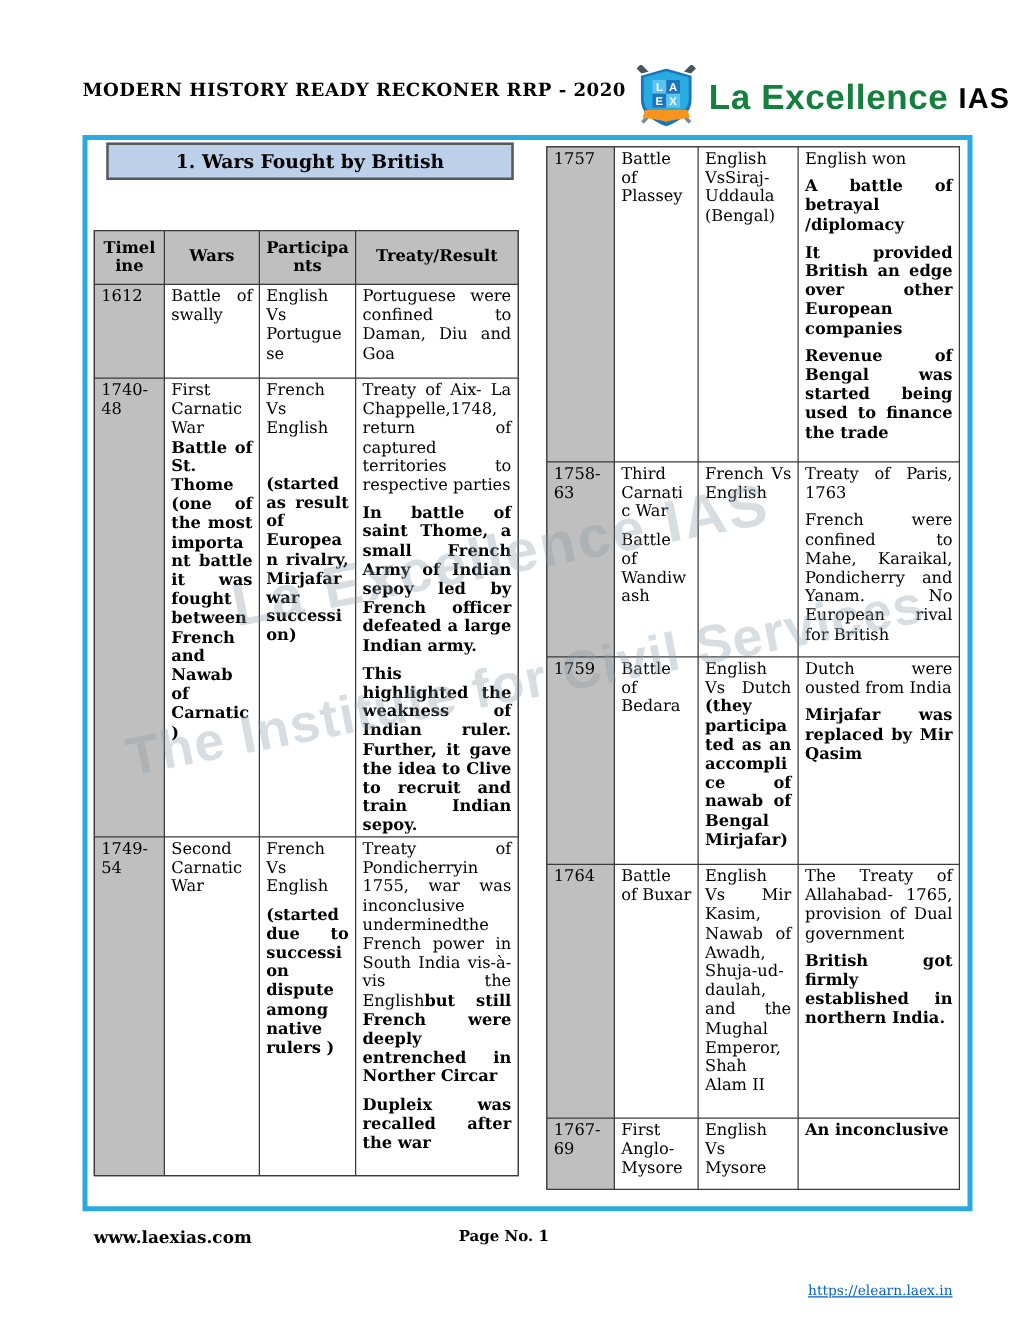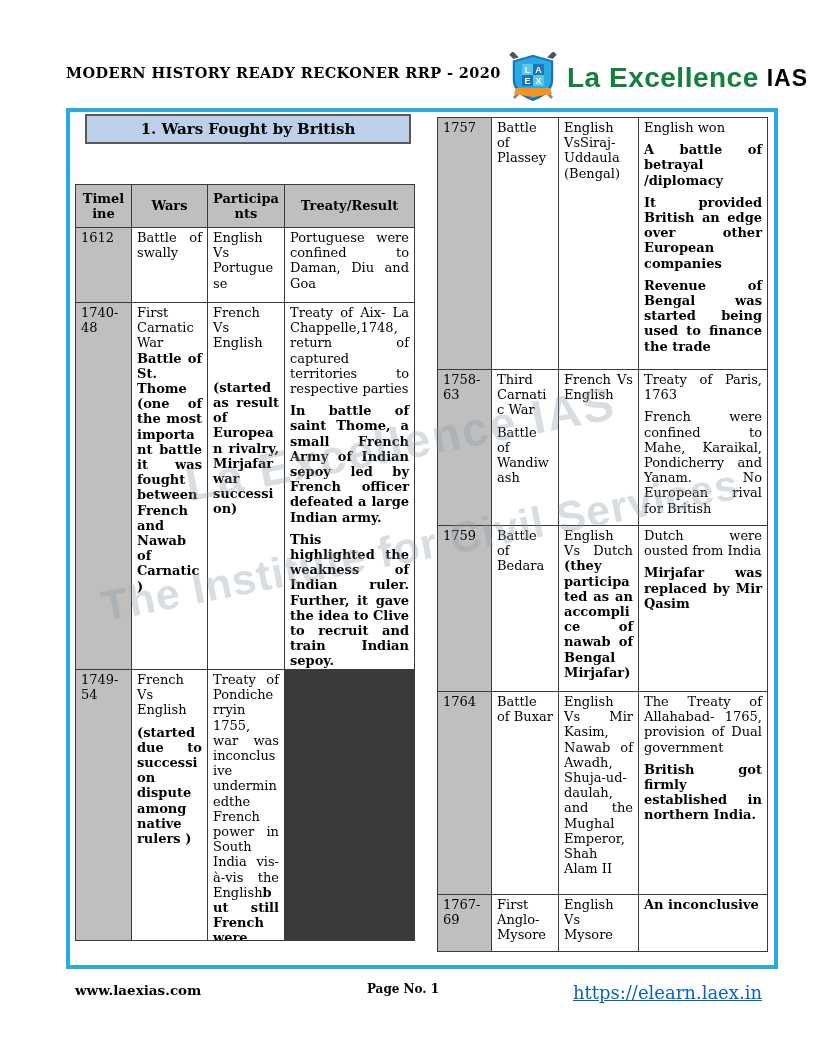--- a/index.html
+++ b/index.html
@@ -58,21 +58,21 @@
     position:absolute;left:55px;top:415px;width:710px;z-index:6;
     transform:rotate(-11deg);text-align:center;pointer-events:none;
     font-family:"Liberation Sans","DejaVu Sans",sans-serif;font-weight:bold;
     color:#8a9aa5;opacity:.33;white-space:nowrap;
   }
   #watermark .wm1{font-size:47px;letter-spacing:2px;}
   #watermark .wm2{font-size:43px;letter-spacing:1px;margin-top:52px;}
   
   #footer-website{position:absolute;left:75px;top:982px;font-size:13.5px;font-weight:bold;}
   #footer-pageno{position:absolute;left:0;right:30px;top:982px;text-align:center;font-size:12px;font-weight:bold;padding-left:20px;}
-  #footer-link{position:absolute;right:54px;top:982px;font-size:18px;color:#0563C1;}
+  #footer-link{position:absolute;right:54px;top:1026px;font-size:11px;color:#0563C1;}
 </style>
 </head>
 <body>
 
 <div id="page">
 
   <div id="doc-title">MODERN HISTORY READY RECKONER RRP - 2020</div>
 
   <div id="logo">
     <svg width="54" height="52" viewBox="0 0 54 52">
@@ -136,20 +136,23 @@
       </div>
       <div class="cell">
         <p><span>Treaty of Aix- La Chappelle,1748, return of captured territories to respective parties</span></p>
         <p><b>In battle of saint Thome, a small French Army of Indian sepoy led by French officer defeated a large Indian army.</b></p>
         <p><b>This highlighted the weakness of Indian ruler. Further, it gave the idea to Clive to recruit and train Indian sepoy.</b></p>
       </div>
       <div class="cell tl">
         <p><span>1749-54</span></p>
       </div>
       <div class="cell">
+        <p><span>Second Carnatic War</span></p>
+      </div>
+      <div class="cell">
         <p><span>French Vs English</span></p>
         <p><b>(started due to succession dispute among native rulers )</b></p>
       </div>
       <div class="cell">
         <p><span>Treaty of Pondicherryin 1755, war was inconclusive underminedthe French power in South India vis-à-vis the English</span><b>but still French were deeply entrenched in Norther Circar</b></p>
         <p><b>Dupleix was recalled after the war</b></p>
       </div>
     </div>
   <div id="right-table" class="doc-table" style="grid-template-columns: 53px 66px 79px 128px; grid-template-rows: 251px 155px 165px 202px 56px;">
       <div class="cell tl">

